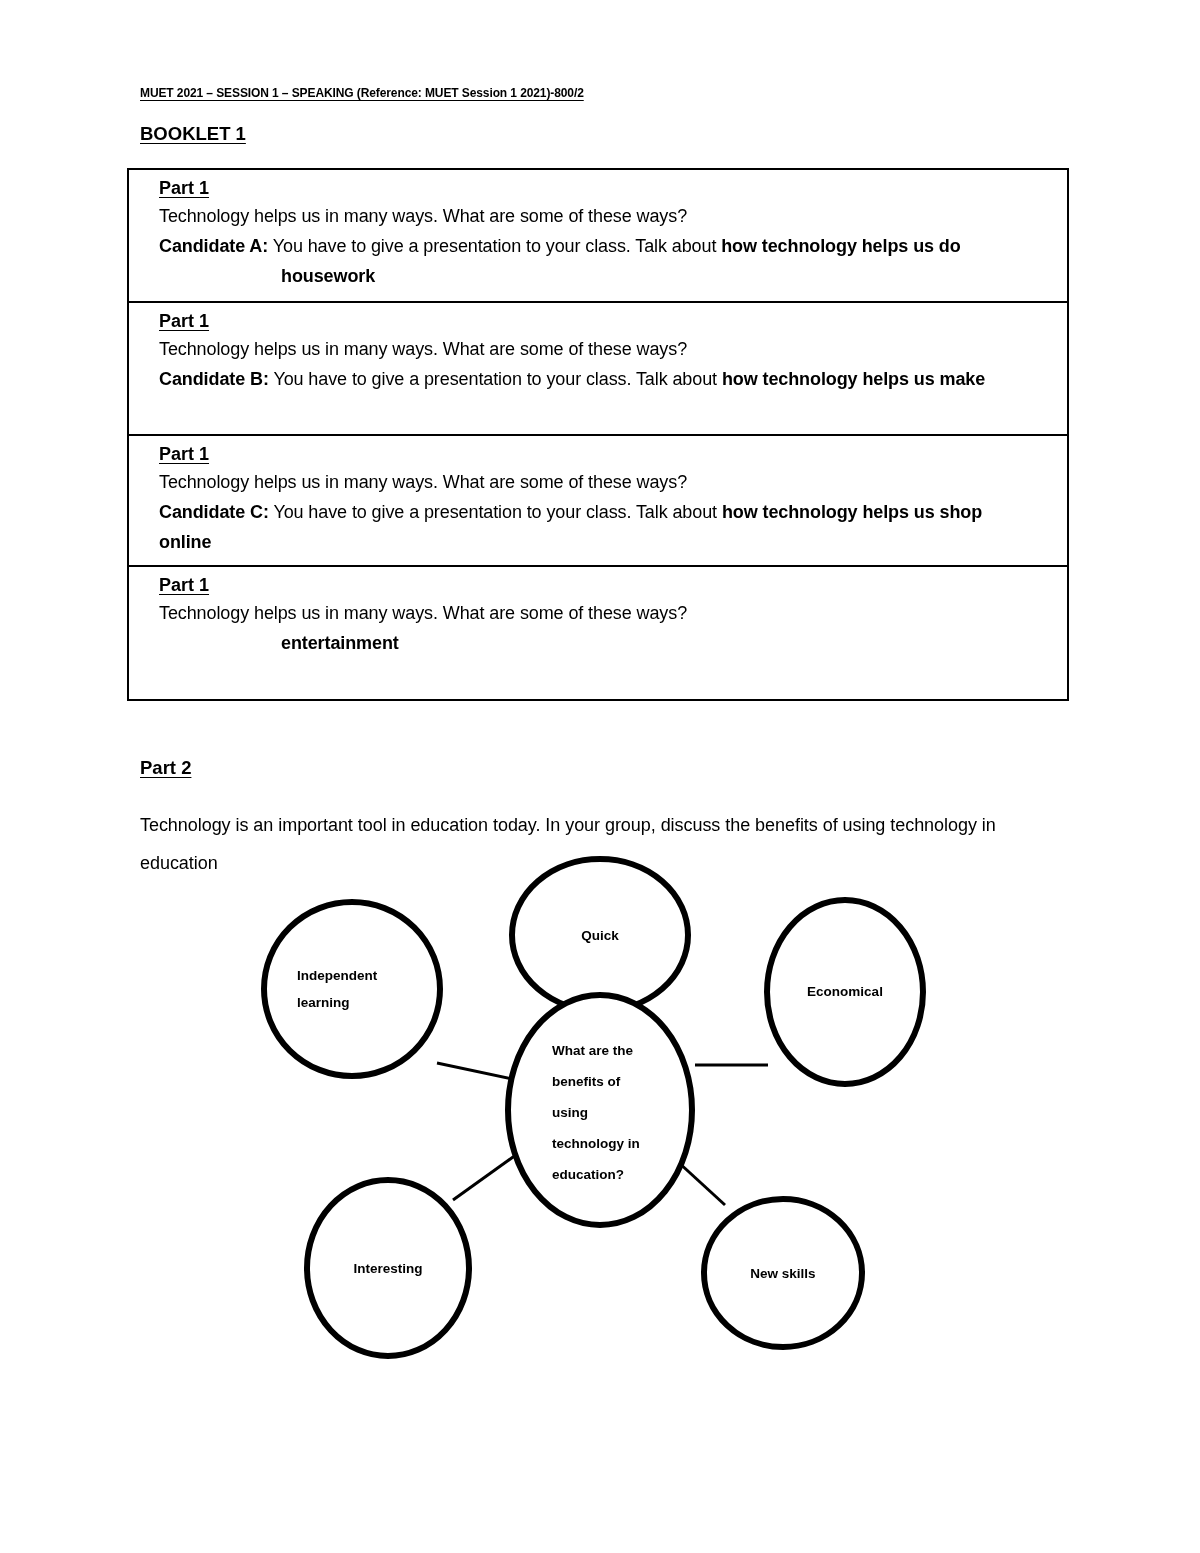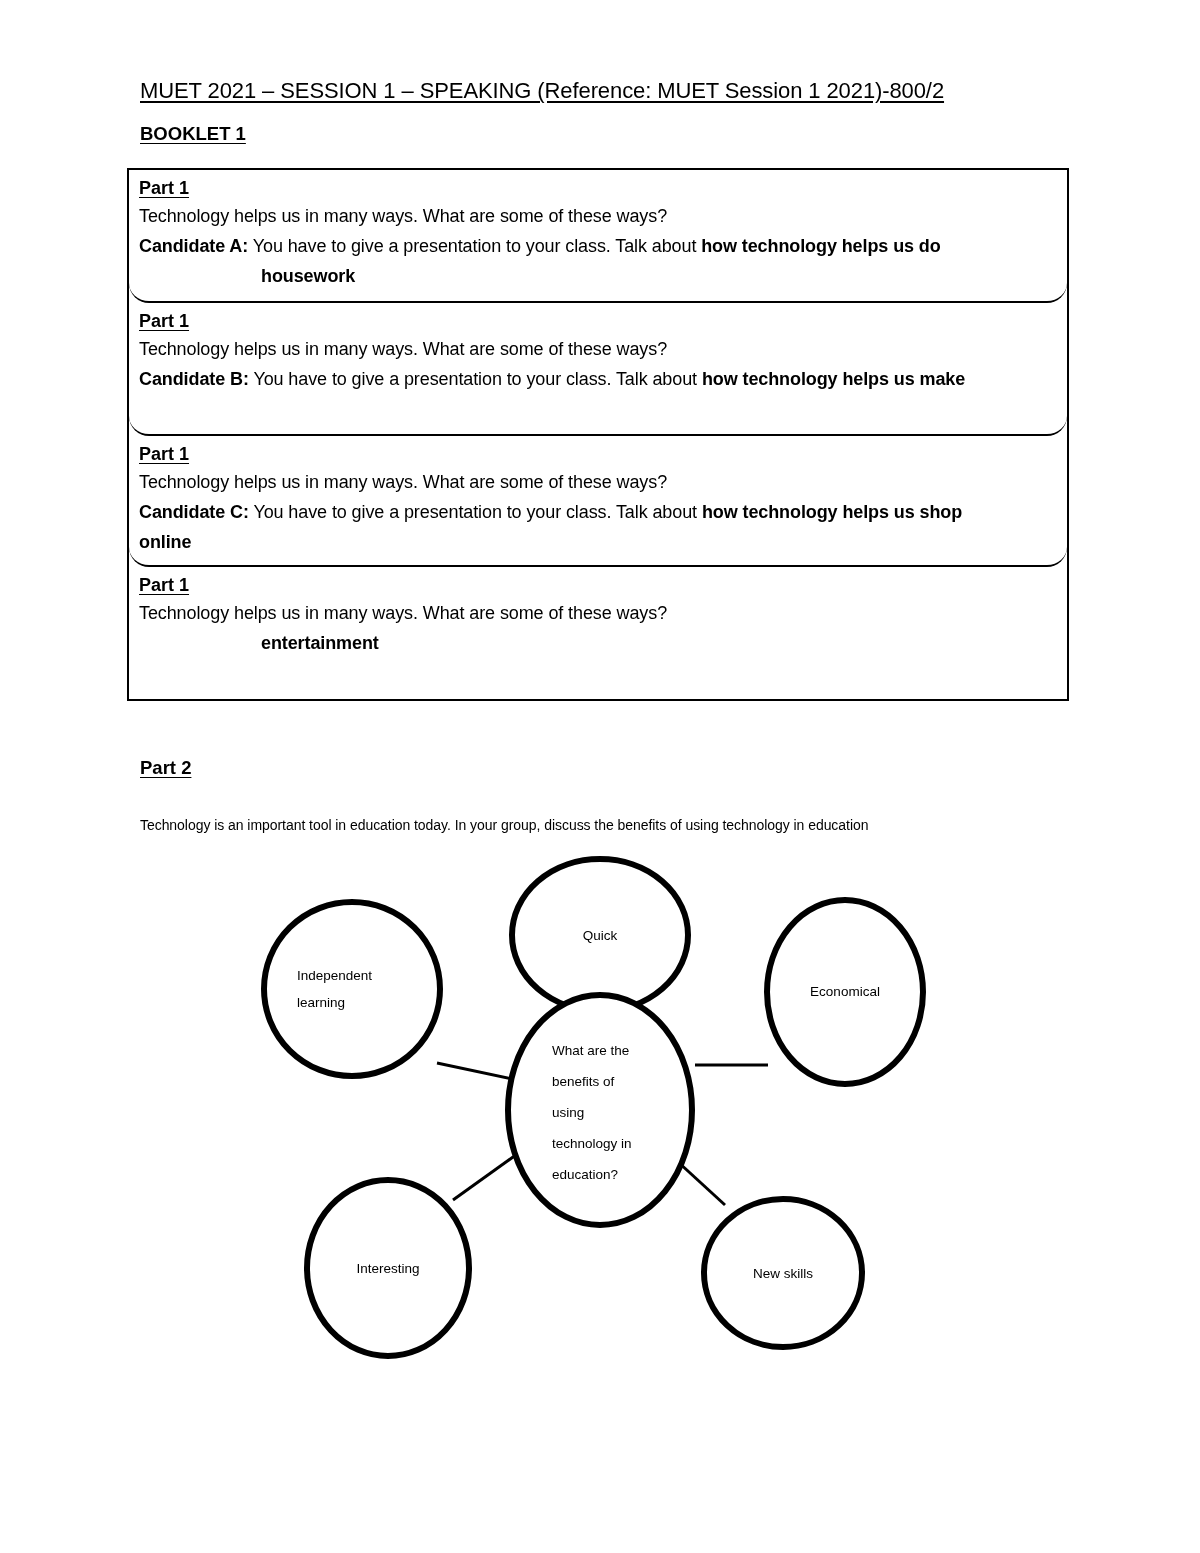--- a/index.html
+++ b/index.html
@@ -20,23 +20,23 @@
     left: 0; top: 0;
     width: 1200px;
     height: 1553px;
     background: #ffffff;
   }
 
   
   .doc-title {
     position: absolute;
     left: 140px;
-    top: 78px;
-    font-size: 22px;
-    font-weight: normal;
+    top: 86px;
+    font-size: 12px;
+    font-weight: bold;
     letter-spacing: -0.1px;
     text-decoration: underline;
     text-underline-offset: 3px;
     white-space: nowrap;
   }
   .booklet-title {
     position: absolute;
     left: 140px;
     top: 123px;
     font-size: 18.5px;
@@ -52,22 +52,21 @@
     left: 127px;
     top: 168px;
     width: 942px;
     border: 2px solid #000;
     border-collapse: collapse;
     box-sizing: border-box;
   }
   .task-cell {
     border-bottom: 2px solid #000;
     box-sizing: border-box;
-    padding: 8px 14px 14px 10px;
-    border-radius: 20px;
+    padding: 8px 14px 14px 30px;
   }
   .task-cell:last-child { border-bottom: none; }
   .task-cell.h-a { height: 133px; }
   .task-cell.h-b { height: 133px; }
   .task-cell.h-c { height: 131px; }
   .task-cell.h-d { height: 132px; }
 
   .part-label {
     font-size: 18px;
     font-weight: bold;
@@ -104,32 +103,33 @@
     font-size: 18.5px;
     font-weight: bold;
     text-decoration: underline;
     text-underline-offset: 3px;
   }
   .part2-intro {
     position: absolute;
     left: 140px;
     top: 806px;
     width: 880px;
-    font-size: 14px;
+    font-size: 18px;
     line-height: 38px;
     letter-spacing: -0.05px;
   }
 
   
   .mindmap {
     position: absolute;
     left: 255px;
     top: 855px;
     width: 690px;
     height: 510px;
+    font-weight: bold;
   }
   .mindmap svg { display: block; }
   .node-text {
     font-family: "Liberation Sans", sans-serif;
     font-size: 13.5px;
     fill: #000;
   }
   .center-text {
     font-family: "Liberation Sans", sans-serif;
     font-size: 13.5px;

